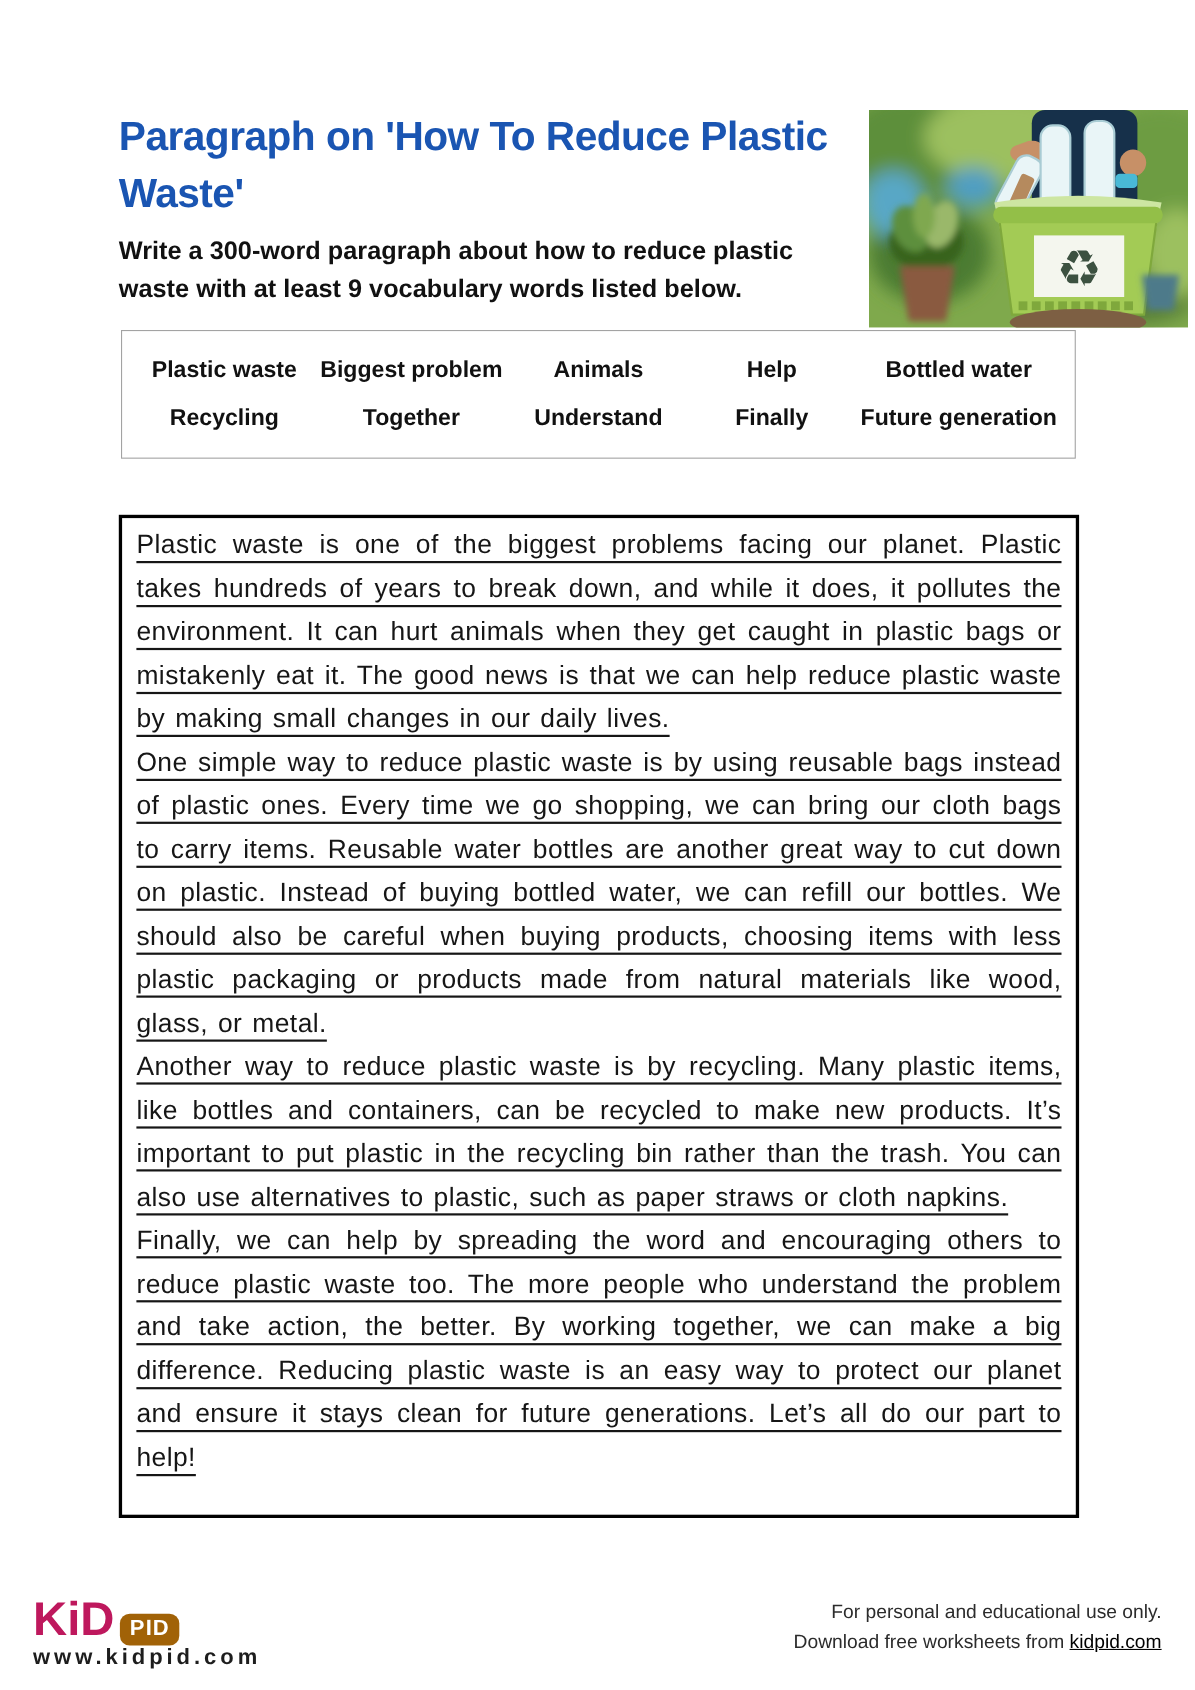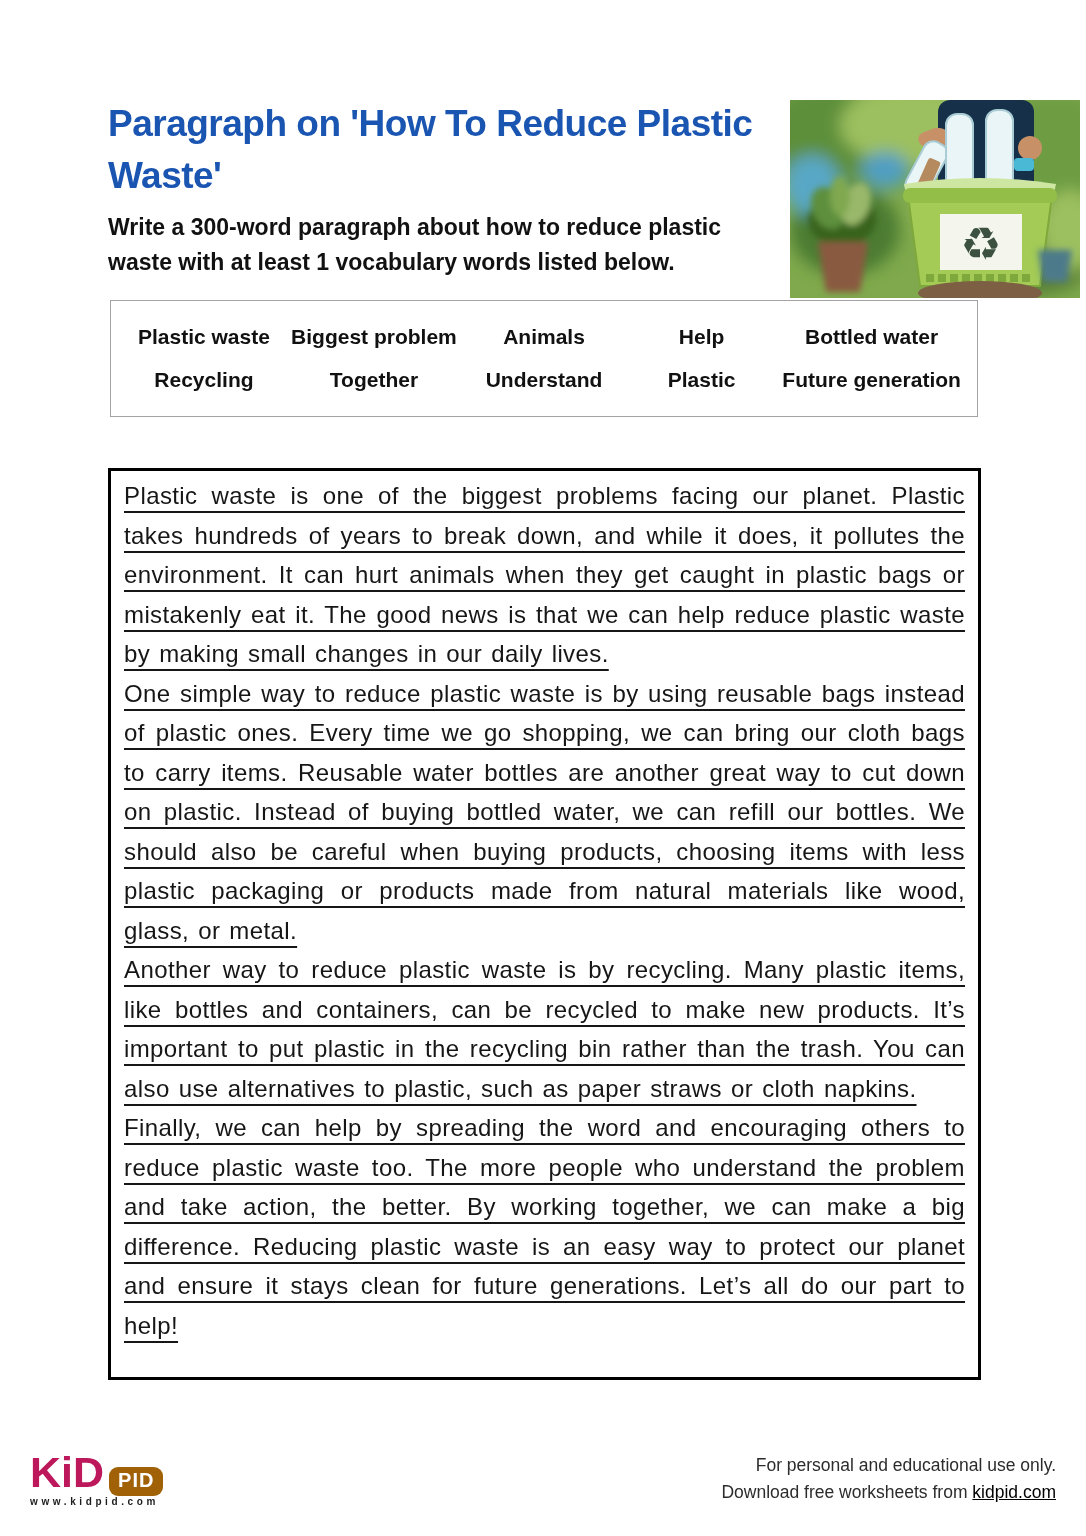--- a/index.html
+++ b/index.html
@@ -92,21 +92,21 @@
     background: #a16207;
     color: #ffffff;
     font-size: 20px; font-weight: 800;
     padding: 2px 9px 4px 9px;
     border-radius: 9px;
     letter-spacing: 1px;
     margin-top: 17px;
   }
   .logo-site {
     position: absolute; left: 30px; top: 1496px;
-    font-size: 10px; font-weight: 700;
+    font-size: 20px; font-weight: 700;
     letter-spacing: 3.6px;
     color: #1d1d1d;
   }
   .footer-note {
     position: absolute; right: 30px; top: 1452px;
     text-align: right;
     font-size: 17.5px;
     line-height: 27px;
     color: #2c2c2c;
   }
@@ -118,21 +118,21 @@
 </head>
 <body>
 
 <div class="page-title">
   <div>Paragraph on 'How To Reduce Plastic</div>
   <div>Waste'</div>
 </div>
 
 <div class="page-subtitle">
   <div>Write a 300-word paragraph about how to reduce plastic</div>
-  <div>waste with at least 1 vocabulary words listed below.</div>
+  <div>waste with at least 9 vocabulary words listed below.</div>
 </div>
 
 <div class="photo">
   <svg width="290" height="198" viewBox="0 0 290 198">
     <defs>
       <filter id="blur1" x="-40%" y="-40%" width="180%" height="180%">
           <feGaussianBlur stdDeviation="8"></feGaussianBlur>
         </filter>
       <filter id="blur2" x="-40%" y="-40%" width="180%" height="180%">
           <feGaussianBlur stdDeviation="3"></feGaussianBlur>
@@ -207,21 +207,21 @@
     <span class="vocab-word">Plastic waste</span>
     <span class="vocab-word">Biggest problem</span>
     <span class="vocab-word">Animals</span>
     <span class="vocab-word">Help</span>
     <span class="vocab-word">Bottled water</span>
   </div>
   <div class="vocab-row">
     <span class="vocab-word">Recycling</span>
     <span class="vocab-word">Together</span>
     <span class="vocab-word">Understand</span>
-    <span class="vocab-word">Plastic</span>
+    <span class="vocab-word">Finally</span>
     <span class="vocab-word">Future generation</span>
   </div>
 </div>
 
 <div class="essay-box">
   <p>Plastic waste is one of the biggest problems facing our planet. Plastic takes hundreds of years to break down, and while it does, it pollutes the environment. It can hurt animals when they get caught in plastic bags or mistakenly eat it. The good news is that we can help reduce plastic waste by making small changes in our daily lives.</p>
   <p>One simple way to reduce plastic waste is by using reusable bags instead of plastic ones. Every time we go shopping, we can bring our cloth bags to carry items. Reusable water bottles are another great way to cut down on plastic. Instead of buying bottled water, we can refill our bottles. We should also be careful when buying products, choosing items with less plastic packaging or products made from natural materials like wood, glass, or metal.</p>
   <p>Another way to reduce plastic waste is by recycling. Many plastic items, like bottles and containers, can be recycled to make new products. It’s important to put plastic in the recycling bin rather than the trash. You can also use alternatives to plastic, such as paper straws or cloth napkins.</p>
   <p>Finally, we can help by spreading the word and encouraging others to reduce plastic waste too. The more people who understand the problem and take action, the better. By working together, we can make a big difference. Reducing plastic waste is an easy way to protect our planet and ensure it stays clean for future generations. Let’s all do our part to help!</p>
 </div>

